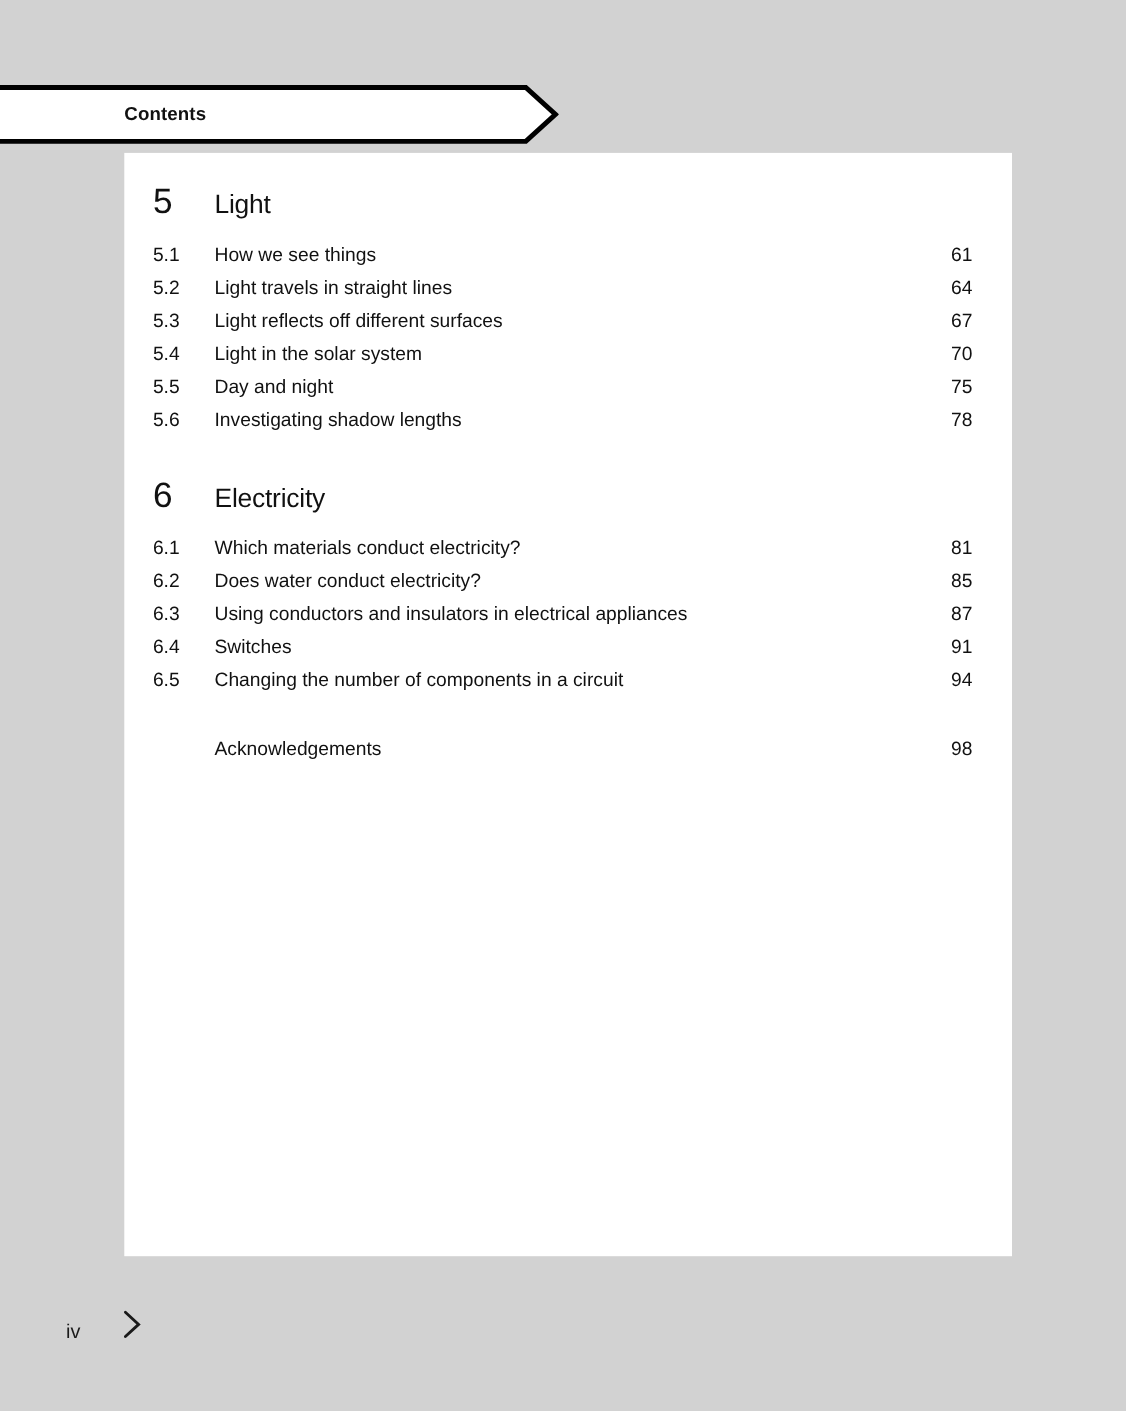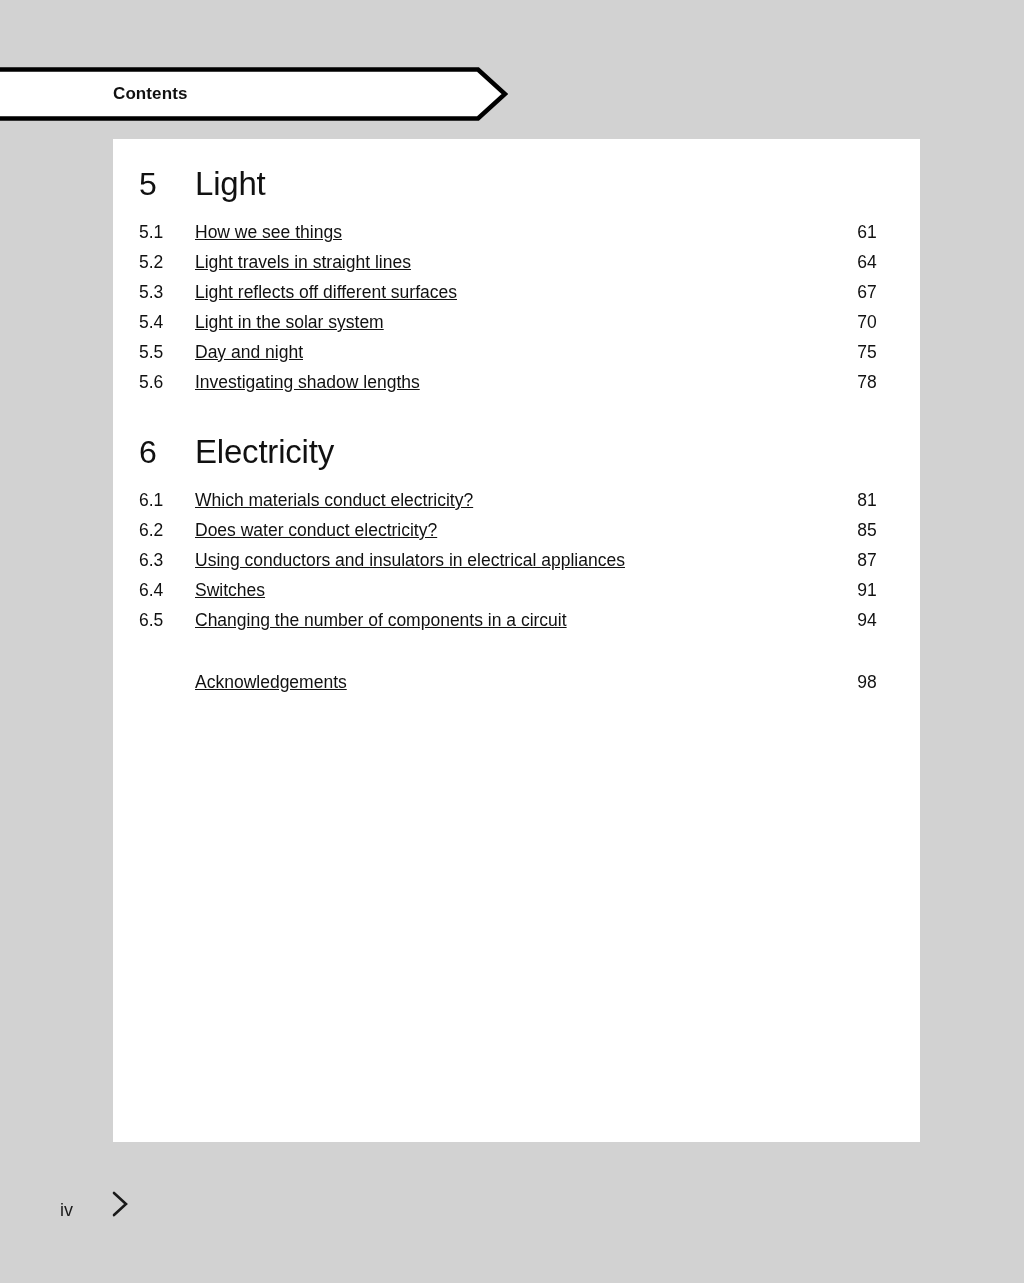--- a/index.html
+++ b/index.html
@@ -14,21 +14,21 @@
     color: #000;
     position: relative;
     overflow: hidden;
     -webkit-font-smoothing: antialiased;
   }
 
   
   .banner {
     position: absolute;
     left: 0;
-    top: 67px;
+    top: 77px;
     width: 508px;
     height: 54px;
   }
   .banner-shape {
     position: absolute;
     inset: 0;
     display: block;
   }
   .banner-label {
     position: absolute;
@@ -73,21 +73,21 @@
     line-height: 1;
     color: #111;
   }
   .chapter-head .ch-num {
     width: 56px;
     flex: 0 0 56px;
     font-size: 32px;
     font-weight: 300;
   }
   .chapter-head .ch-title {
-    font-size: 33px;
+    font-size: 24px;
     font-weight: 300;
     letter-spacing: -0.2px;
   }
 
   
   .toc-row {
     display: flex;
     align-items: baseline;
     padding-left: 26px;
     padding-right: 36px;
@@ -97,26 +97,25 @@
   }
   .toc-row .row-num {
     width: 56px;
     flex: 0 0 56px;
     font-weight: 400;
   }
   .toc-row .row-title {
     flex: 1 1 auto;
     font-weight: 400;
     white-space: nowrap;
-    text-decoration: underline;
   }
   .toc-row .row-page {
     flex: 0 0 auto;
     width: 34px;
-    text-align: center;
+    text-align: right;
     font-weight: 400;
   }
 
   .chapter-5-head { padding-top: 28px; }
   .chapter-5-list { padding-top: 17px; }
   .chapter-6-head { padding-top: 38px; }
   .chapter-6-list { padding-top: 17px; }
   .extra-row { margin-top: 32px; }
 
   

